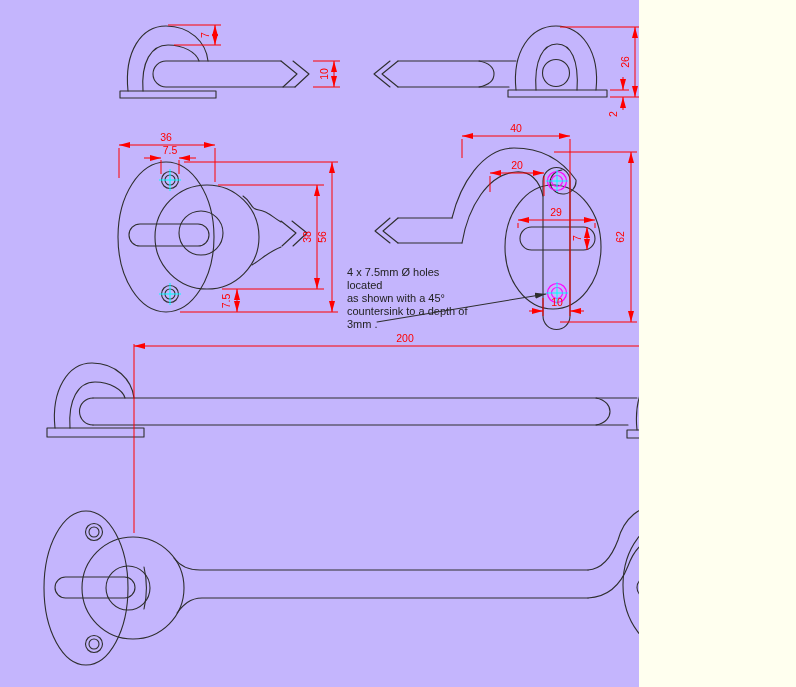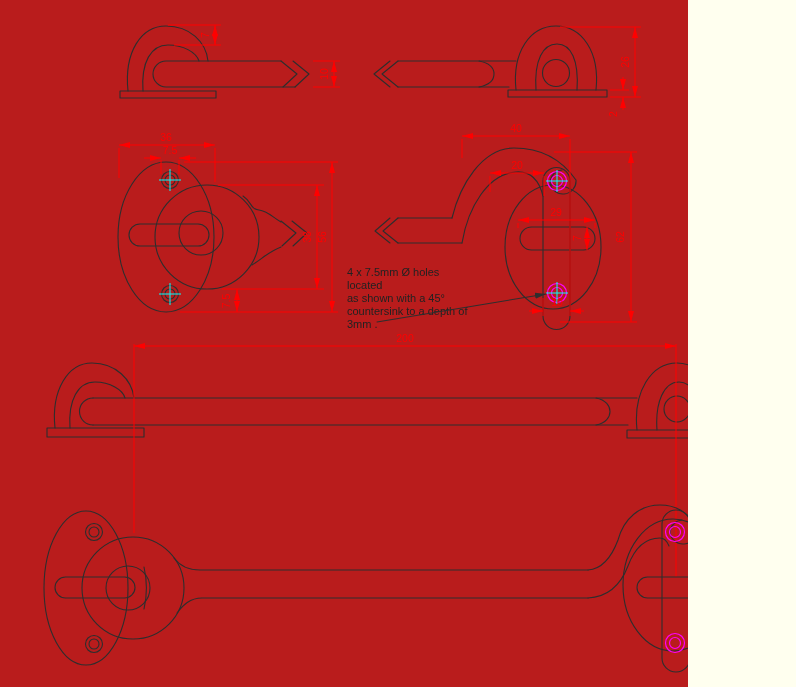--- a/index.html
+++ b/index.html
@@ -1,16 +1,16 @@
 <!DOCTYPE html>
 <html><head>
 <meta charset="utf-8">
 <style>
   html,body{margin:0;padding:0;background:#FFFFEF;}
-  .stage{position:relative;width:688px;height:687px;background:#b91c1c;overflow:hidden;}
+  .stage{position:relative;width:639px;height:687px;background:#c4b5fd;overflow:hidden;}
   svg{display:block;}
   .k{stroke:#2E2E2E;stroke-width:1.1;fill:none;stroke-linejoin:round;stroke-linecap:round;}
   .r{stroke:#FF0000;stroke-width:1;fill:none;}
   .m{stroke:#FF00FF;stroke-width:1.2;fill:none;}
   .c{stroke:#00FFFF;stroke-width:1;fill:none;}
   .arr2{marker-start:url(#arrR);marker-end:url(#arrR);}
   .arrE{marker-end:url(#arrR);}
   .arrK{marker-end:url(#arrK);}
   text.dim{fill:#FF0000;font-family:"Liberation Sans",sans-serif;font-size:10.5px;text-anchor:middle;}
   text.note{fill:#222222;font-family:"Liberation Sans",sans-serif;font-size:11px;text-anchor:start;}

